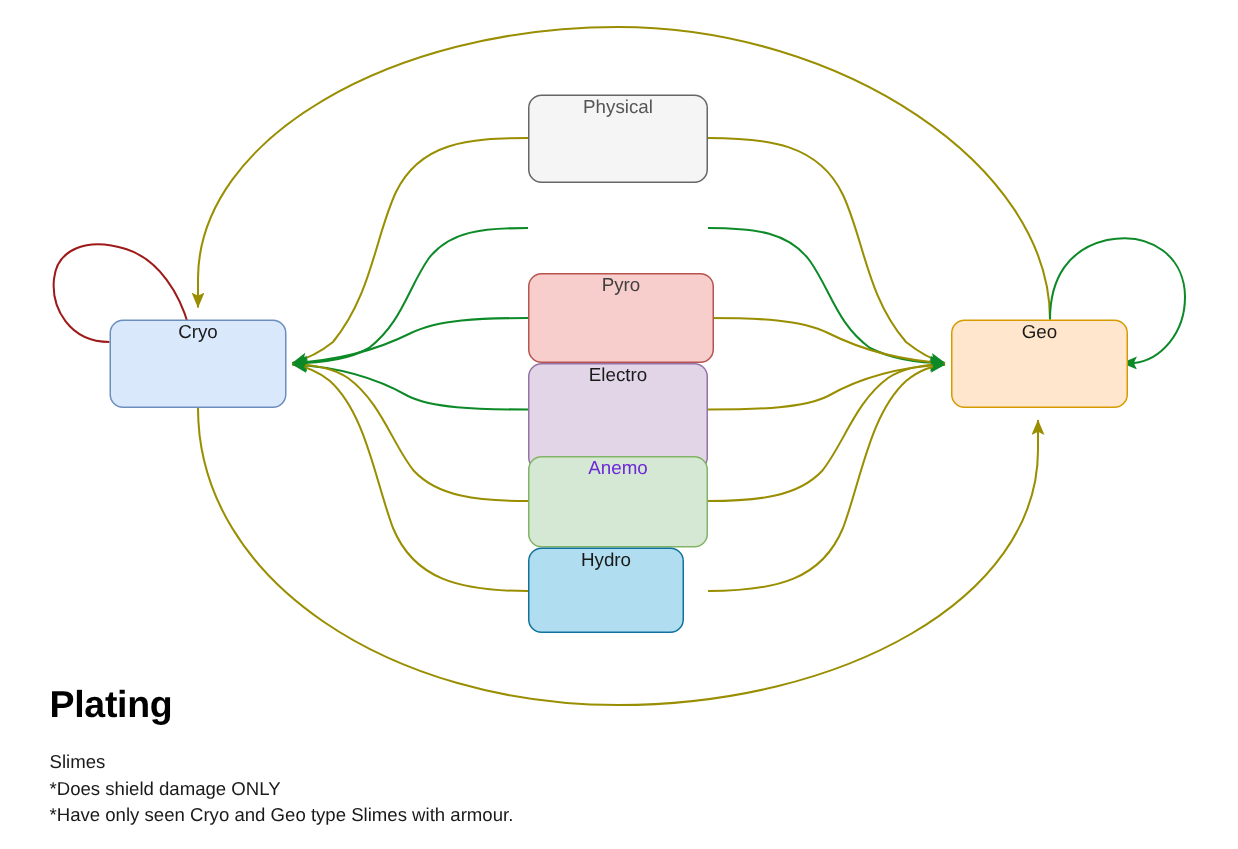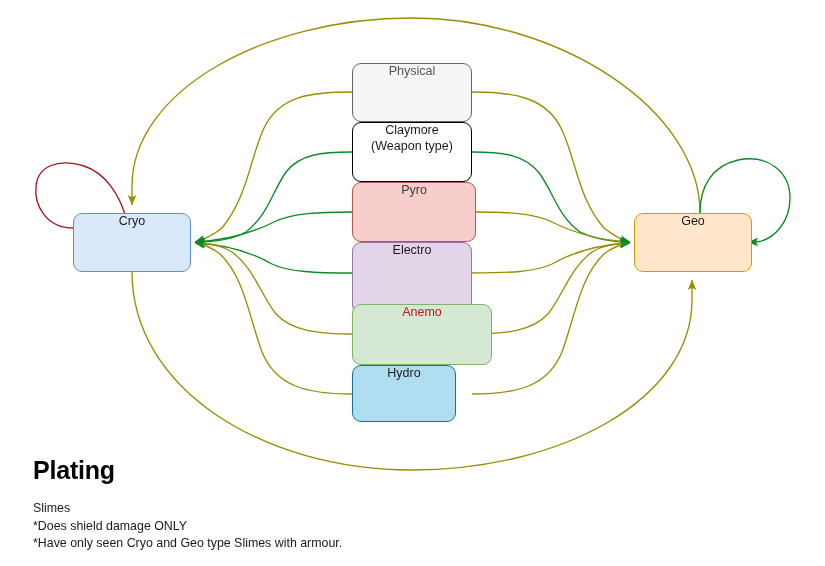--- a/index.html
+++ b/index.html
@@ -126,33 +126,27 @@
 
   <div class="node" id="node-cryo" style="left: 73px; top: 213px; width: 118px; height: 59px; background: rgb(218, 232, 252); border-color: rgb(108, 142, 191); color: rgb(26, 26, 26);">
     <span>Cryo</span>
   </div>
   <div class="node" id="node-geo" style="left: 634px; top: 213px; width: 118px; height: 59px; background: rgb(255, 230, 204); border-color: rgb(215, 155, 0); color: rgb(26, 26, 26);">
     <span>Geo</span>
   </div>
   <div class="node" id="node-physical" style="left: 352px; top: 63px; width: 120px; height: 59px; background: rgb(245, 245, 245); border-color: rgb(102, 102, 102); color: rgb(85, 85, 85);">
     <span>Physical</span>
   </div>
-  <div class="node" id="node-claymore" style="left: 352px; top: 122px; width: 120px; height: 60px; background: rgb(255, 255, 255); border-color: rgb(0, 0, 0); color: rgb(26, 26, 26);">
-    <span>
-        <div>Claymore</div>
-        <div>(Weapon type)</div>
-      </span>
-  </div>
   <div class="node" id="node-pyro" style="left: 352px; top: 182px; width: 124px; height: 60px; background: rgb(248, 206, 204); border-color: rgb(184, 84, 80); color: #404040;">
     <span>Pyro</span>
   </div>
   <div class="node" id="node-electro" style="left: 352px; top: 242px; width: 120px; height: 72px; background: rgb(225, 213, 231); border-color: rgb(150, 115, 166); color: rgb(26, 26, 26);">
     <span>Electro</span>
   </div>
-  <div class="node" id="node-anemo" style="left: 352px; top: 304px; width: 140px; height: 61px; background: rgb(213, 232, 212); border-color: rgb(130, 179, 102); color: #b91c1c;">
+  <div class="node" id="node-anemo" style="left: 352px; top: 304px; width: 120px; height: 61px; background: rgb(213, 232, 212); border-color: rgb(130, 179, 102); color: #6d28d9;">
     <span>Anemo</span>
   </div>
   <div class="node" id="node-hydro" style="left: 352px; top: 365px; width: 104px; height: 57px; background: rgb(177, 221, 240); border-color: rgb(16, 115, 158); color: rgb(26, 26, 26);">
     <span>Hydro</span>
   </div>
 
   <div class="title" id="caption-title" style="left:33px; top:456px;">Plating</div>
   <div class="notes" id="caption-notes" style="left:33px; top:500px;">Slimes
 *Does shield damage ONLY
 *Have only seen Cryo and Geo type Slimes with armour.</div>

